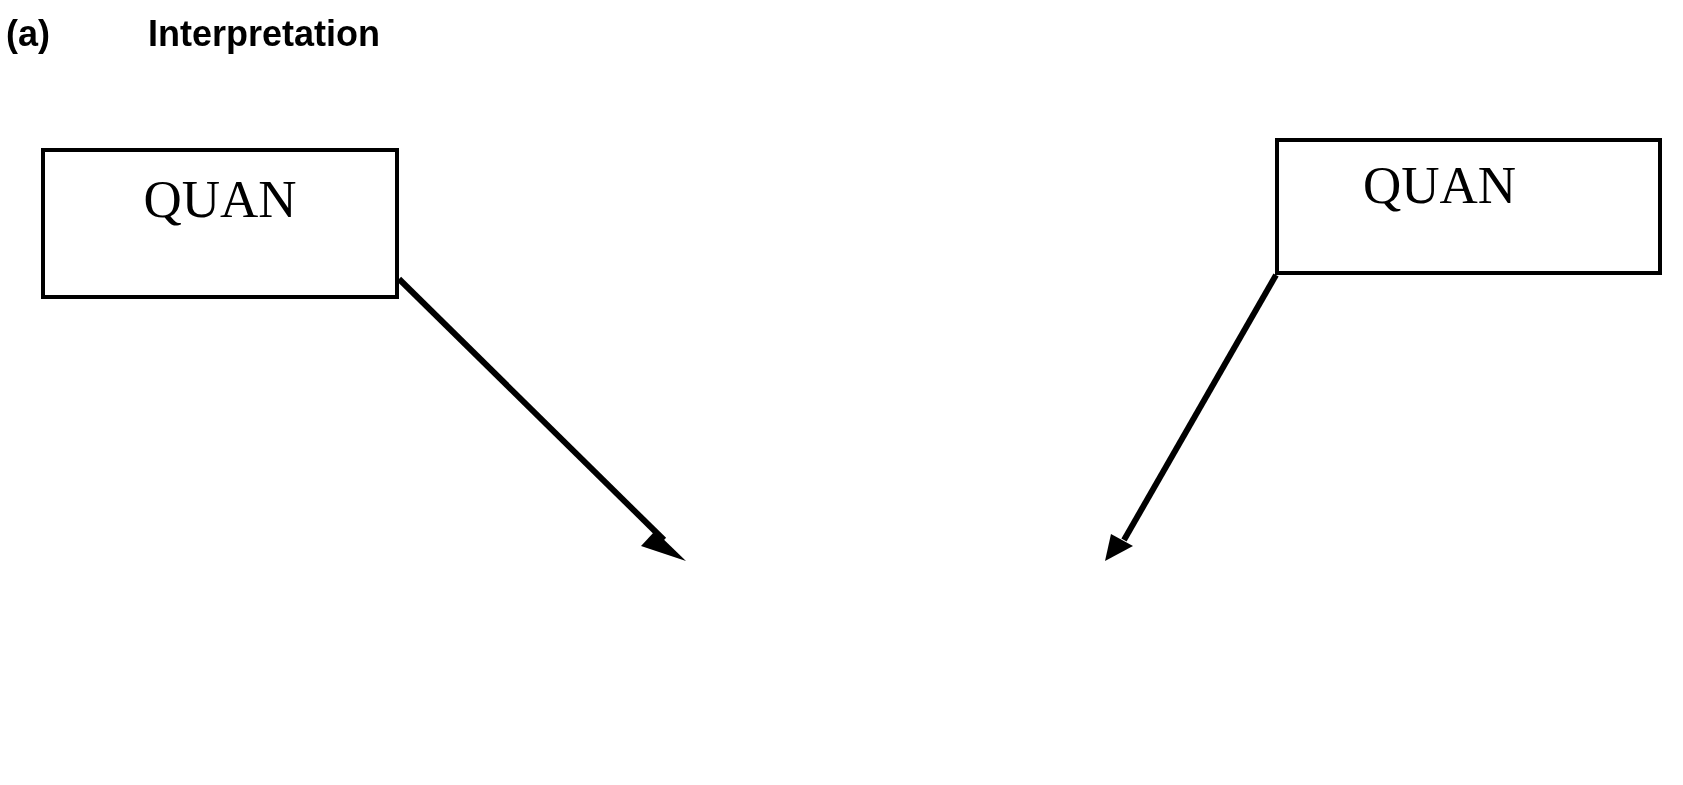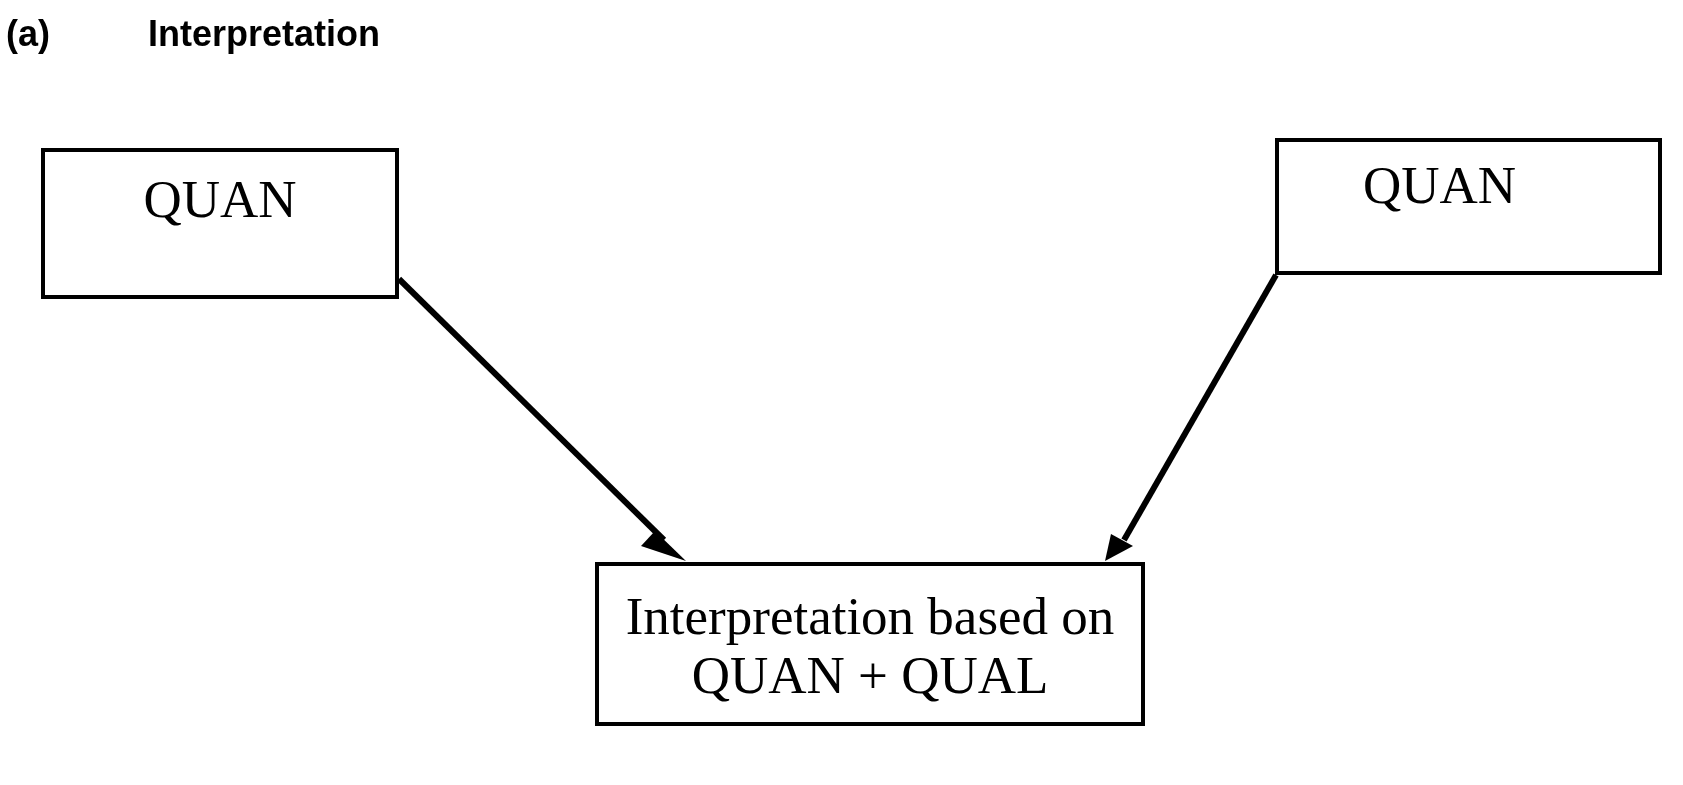--- a/index.html
+++ b/index.html
@@ -104,24 +104,20 @@
   </div>
 
   <div class="node-box" id="box-quan">
     <div class="node-text">QUAN</div>
   </div>
 
   <div class="node-box" id="box-qual">
     <div class="node-text">QUAN</div>
   </div>
 
-  <div class="node-box" id="box-interpretation">
-    <div class="node-text">Interpretation based on
-QUAN + QUAL</div>
-  </div>
 
   <svg id="arrow-layer" viewBox="0 0 1683 785" width="1683" height="785">
     <g>
       <line x1="399" y1="279" x2="664" y2="540" stroke="#000000" stroke-width="6"></line>
       <polygon points="686,561 641,546 655,531" fill="#000000"></polygon>
     </g>
     <g>
       <line x1="1276" y1="275" x2="1124" y2="540" stroke="#000000" stroke-width="6"></line>
       <polygon points="1105,561 1111,534 1133,546" fill="#000000"></polygon>
     </g>

